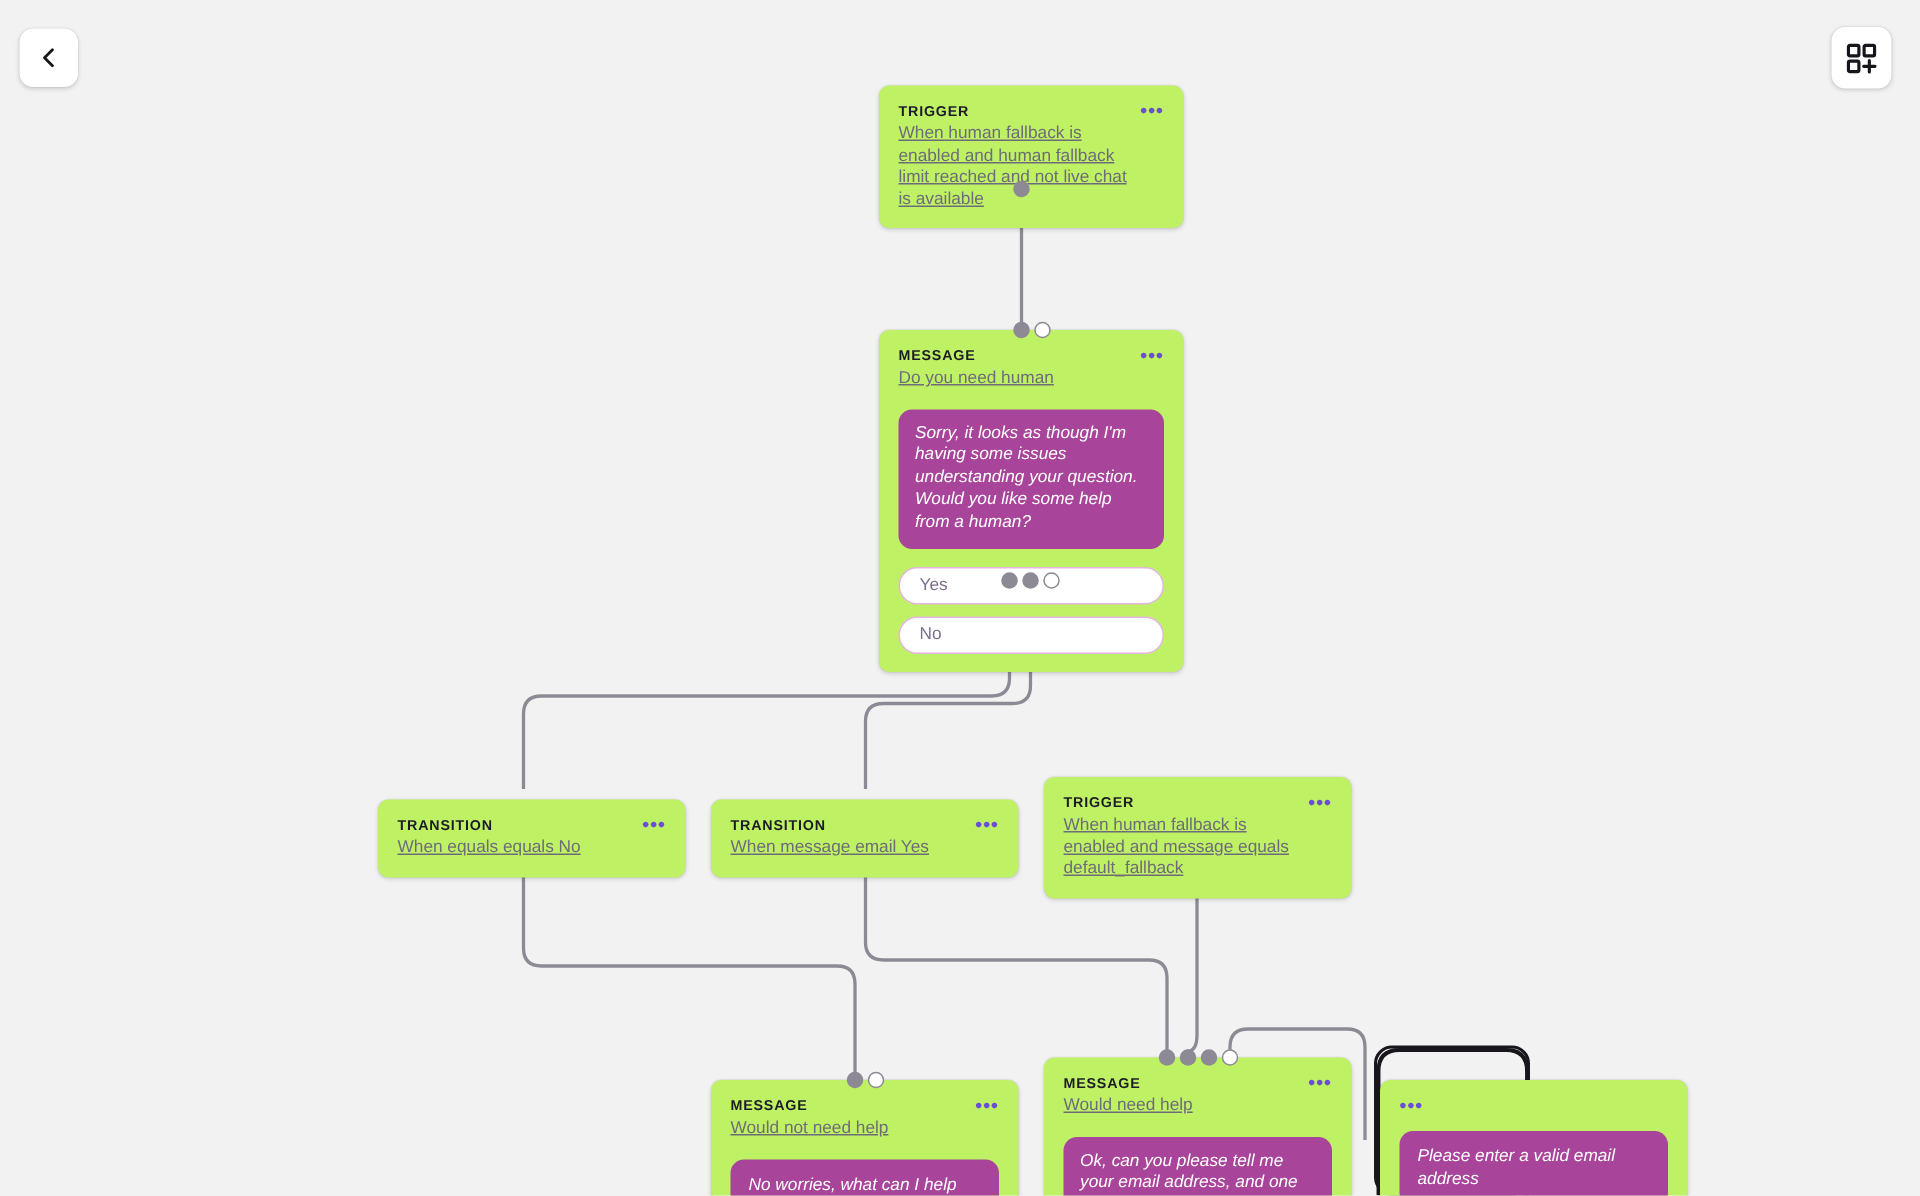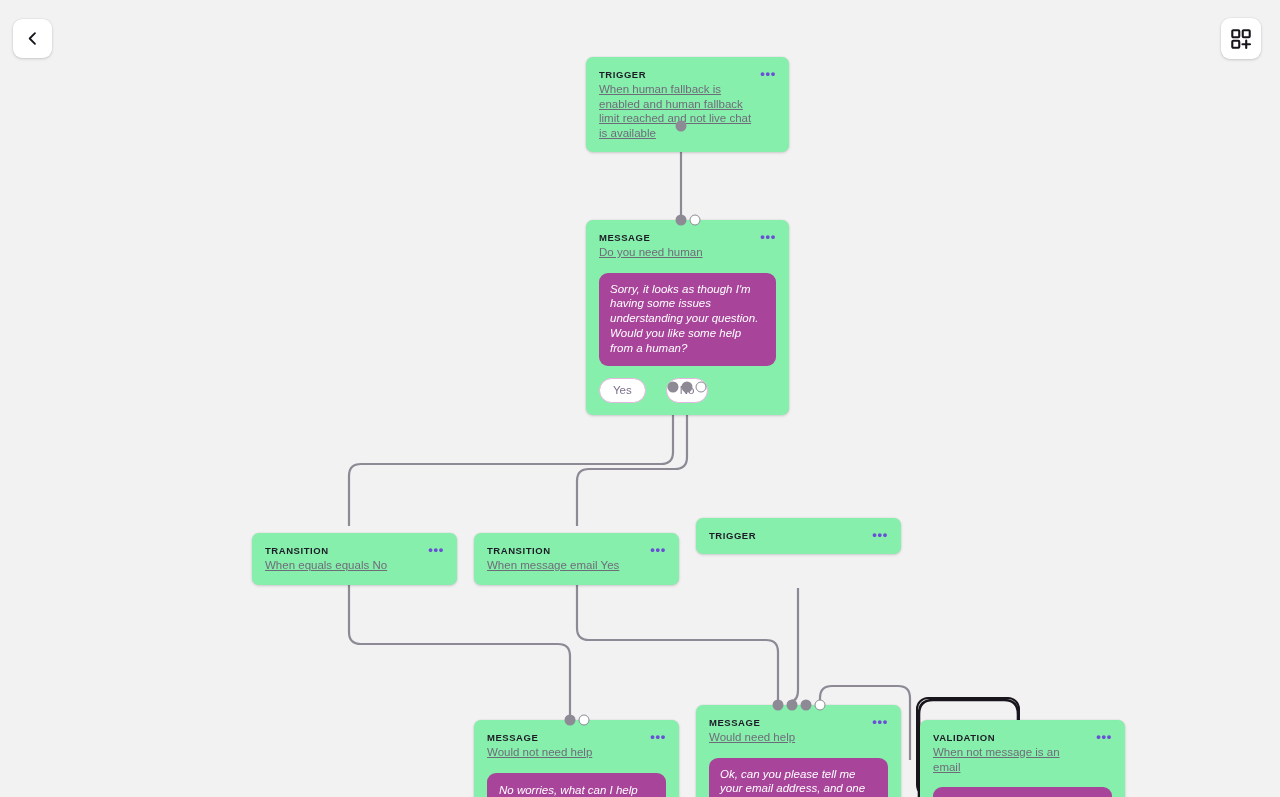--- a/index.html
+++ b/index.html
@@ -32,21 +32,21 @@
     border-radius: 50%;
     transform: translate(-50%, -50%);
     z-index: 4;
   }
   .handle.filled { background: #8d8a96; }
   .handle.hollow { background: #ffffff; border: 1.6px solid #8d8a96; }
 
   
   .node {
     position: absolute;
-    background: #86efac;
+    background: #bef264;
     border-radius: 7px;
     box-shadow: 0 1px 3px rgba(20,18,30,.16), 0 0 0 .5px rgba(20,18,30,.05);
     z-index: 3;
     padding: 11px 13px 12px 13px;
   }
   .node-head {
     display: flex;
     align-items: flex-start;
     justify-content: space-between;
     gap: 8px;
@@ -86,21 +86,21 @@
     color: #ffffff;
     border-radius: 9px;
     padding: 9px 11px 10px 11px;
     font-size: 11.5px;
     line-height: 14.8px;
     font-style: italic;
   }
   .bubble.single { padding: 10px 12px; }
 
   
-  .replies { display: flex; gap: 20px; margin-top: 12px; }
+  .replies { display: flex; gap: 8px; margin-top: 12px; flex-direction: column; }
   .pill {
     border: 1px solid #e4b5de;
     border-radius: 13px;
     background: #ffffff;
     color: #7c6f8c;
     font-size: 11.5px;
     padding: 4px 13px 5px 13px;
     line-height: 14px;
     cursor: pointer;
   }
@@ -210,20 +210,21 @@
         <div class="node-sub">When message email Yes</div>
       </div>
       <div class="dots">•••</div>
     </div>
   </div>
 
   <div class="node" style="left:696px; top:518px; width:205px;">
     <div class="node-head">
       <div>
         <div class="node-type">TRIGGER</div>
+        <div class="node-sub">When human fallback is enabled and message equals default_fallback</div>
       </div>
       <div class="dots">•••</div>
     </div>
   </div>
 
   <div class="node" style="left:474px; top:720px; width:205px;">
     <div class="node-head">
       <div>
         <div class="node-type">MESSAGE</div>
         <div class="node-sub">Would not need help</div>
@@ -239,24 +240,20 @@
         <div class="node-type">MESSAGE</div>
         <div class="node-sub">Would need help</div>
       </div>
       <div class="dots">•••</div>
     </div>
     <div class="bubble">Ok, can you please tell me your email address, and one of my humans will get back to you</div>
   </div>
 
   <div class="node" style="left:920px; top:720px; width:205px;">
     <div class="node-head">
-      <div>
-        <div class="node-type">VALIDATION</div>
-        <div class="node-sub">When not message is an email</div>
-      </div>
       <div class="dots">•••</div>
     </div>
     <div class="bubble single">Please enter a valid email address</div>
   </div>
 
   <div class="fab" id="back-button">
     <svg width="17" height="17" viewBox="0 0 24 24">
       <path d="M15.5 4.5 L8 12 L15.5 19.5" fill="none" stroke="#17151b" stroke-width="2.6" stroke-linecap="round" stroke-linejoin="round"></path>
     </svg>
   </div>

